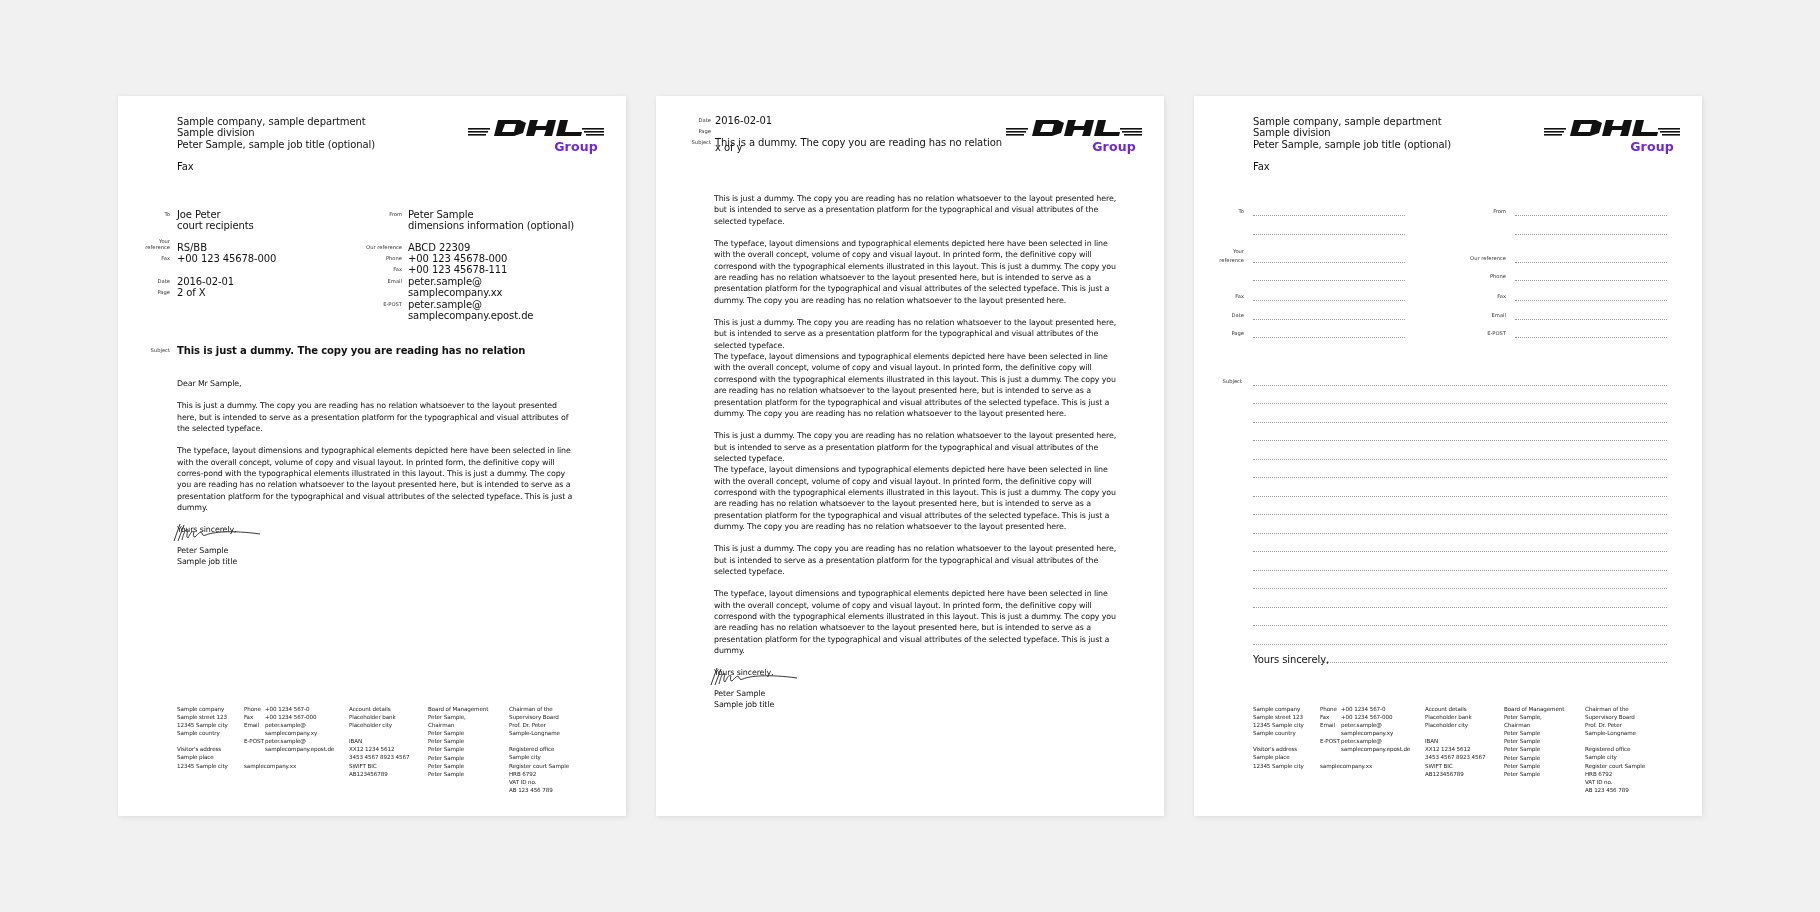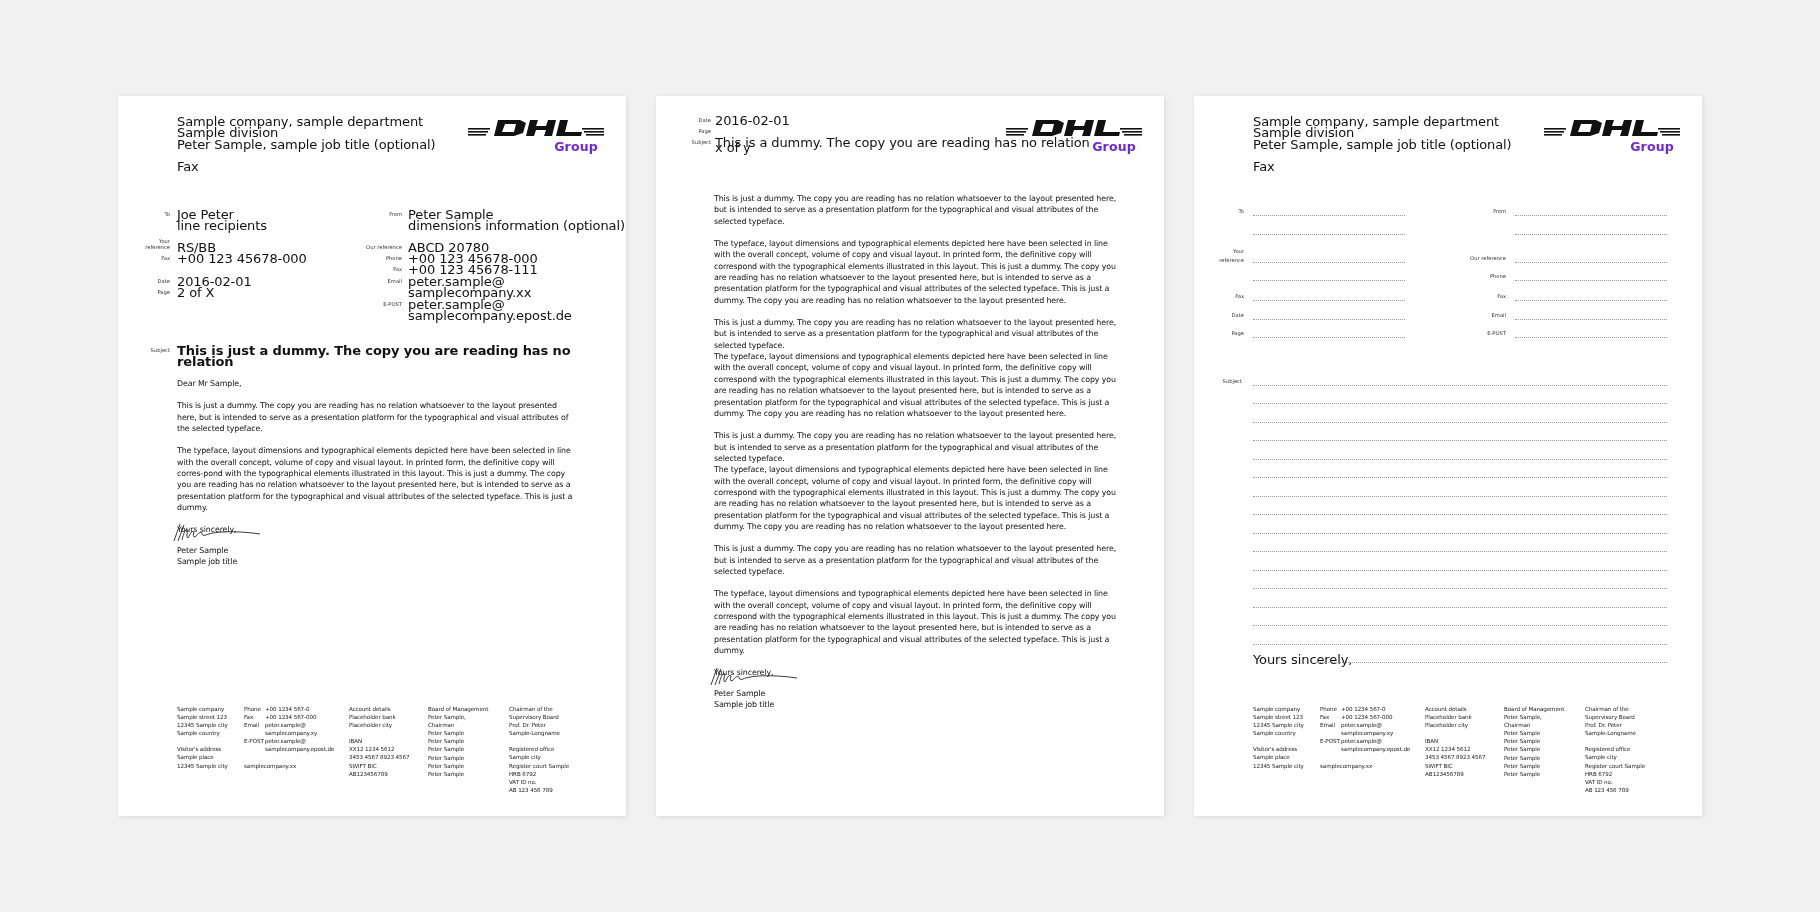--- a/index.html
+++ b/index.html
@@ -8,21 +8,21 @@
 
   .page {
     position: absolute; top: 96px; width: 508px; height: 720px; background: #fff;
     box-shadow: 0 0 4px rgba(0,0,0,0.06), 2px 2px 6px rgba(0,0,0,0.05);
   }
   #page1 { left: 118px; }
   #page2 { left: 656px; }
   #page3 { left: 1194px; }
 
   .abs { position: absolute; }
-  .t9 { font-size: 13px; line-height: 11.4px; letter-spacing: -0.1px; }
+  .t9 { font-size: 10px; line-height: 11.4px; letter-spacing: -0.1px; }
   .lbl { font-size: 5.2px; line-height: 11.4px; color: #333; text-align: right; width: 60px; }
   .lbl2 { font-size: 5.2px; line-height: 6px; color: #333; text-align: right; width: 60px; }
   .bold { font-weight: bold; }
   .para { font-size: 7.9px; line-height: 11.35px; letter-spacing: -0.12px; white-space: normal; }
   .foot { font-size: 5.6px; line-height: 8.1px; color: #222; letter-spacing: -0.1px; white-space: nowrap; }
 
   
   .logo { position: absolute; width: 136px; height: 40px; }
   .logo svg { display:block; }
   .logo .group { position: absolute; right: 6px; top: 22px; font-weight: bold; font-size: 12.5px; color: #6d28d9; letter-spacing: 0.2px; }
@@ -56,41 +56,41 @@
         <polygon points="88,19 92,3 100,3 97,15 114,15 113,19"></polygon>
       </g>
       <polygon points="34,15 37,7 48,7 46,15" fill="#fff"></polygon>
     </svg>
     <span class="group">Group</span>
   </div>
 
   <div class="abs lbl" style="left:-8px; top:113px;">To</div>
   <div class="abs t9" style="left:59px; top:113px;">
     <div>Joe Peter</div>
-    <div>line recipients</div>
+    <div>court recipients</div>
   </div>
   <div class="abs lbl2" style="left:-8px; top:142px;">
     <div>Your</div>
     <div>reference</div>
   </div>
   <div class="abs t9" style="left:59px; top:146px;">RS/BB</div>
   <div class="abs lbl" style="left:-8px; top:157px;">Fax</div>
   <div class="abs t9" style="left:59px; top:157px;">+00 123 45678-000</div>
   <div class="abs lbl" style="left:-8px; top:180px;">Date</div>
   <div class="abs t9" style="left:59px; top:180px;">2016-02-01</div>
   <div class="abs lbl" style="left:-8px; top:191px;">Page</div>
   <div class="abs t9" style="left:59px; top:191px;">2 of X</div>
 
   <div class="abs lbl" style="left:224px; top:113px;">From</div>
   <div class="abs t9" style="left:350px; top:113px; margin-left:-60px;">
     <div>Peter Sample</div>
     <div>dimensions information (optional)</div>
   </div>
   <div class="abs lbl" style="left:224px; top:146px;">Our reference</div>
-  <div class="abs t9" style="left:290px; top:146px;">ABCD 20780</div>
+  <div class="abs t9" style="left:290px; top:146px;">ABCD 22309</div>
   <div class="abs lbl" style="left:224px; top:157px;">Phone</div>
   <div class="abs t9" style="left:290px; top:157px;">+00 123 45678-000</div>
   <div class="abs lbl" style="left:224px; top:168px;">Fax</div>
   <div class="abs t9" style="left:290px; top:168px;text-align:center;">+00 123 45678-111</div>
   <div class="abs lbl" style="left:224px; top:180px;">Email</div>
   <div class="abs t9" style="left:290px; top:180px;">
     <div>peter.sample@</div>
     <div>samplecompany.xx</div>
   </div>
   <div class="abs lbl" style="left:224px; top:203px;">E-POST</div>

